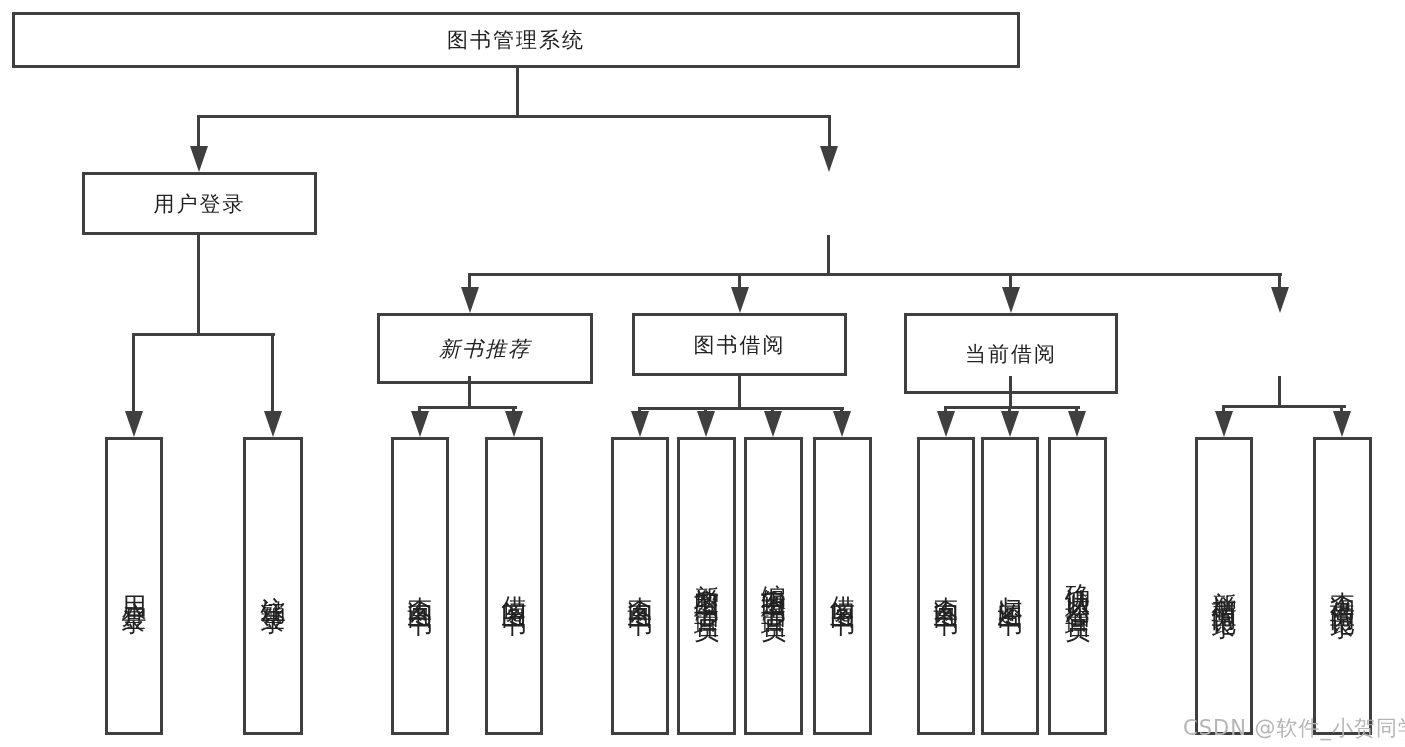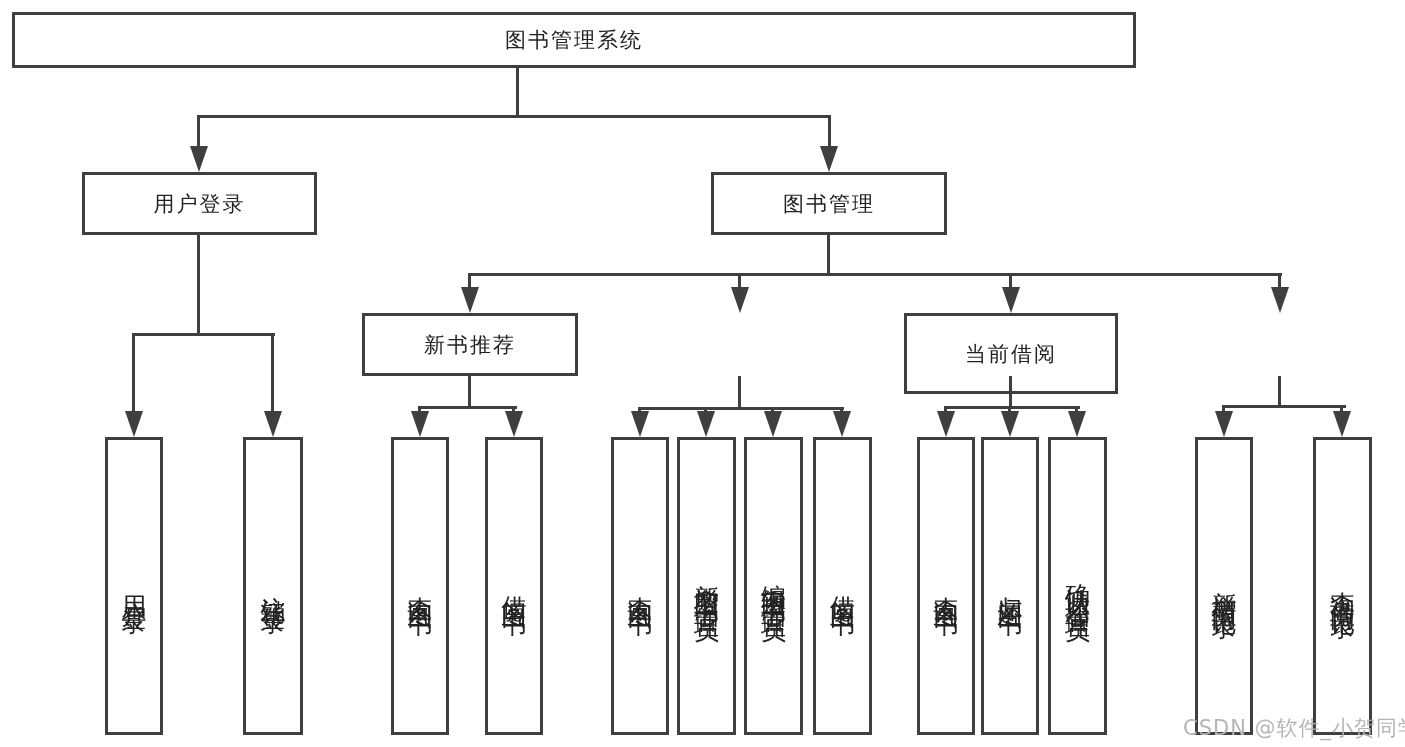--- a/index.html
+++ b/index.html
@@ -56,58 +56,58 @@
     letter-spacing: 1px;
     color: var(--c-watermark);
     white-space: nowrap;
   }
 </style>
 </head>
 <body>
 
 <div class="stage">
 
-  <div class="box" style="left:12px;top:12px;width:1124px;height:56px;">
+  <div class="box" style="left:12px;top:12px;width:1008px;height:56px;">
     <span class="hlabel">图书管理系统</span>
   </div>
 
   <div class="ln" style="left:516px;top:68px;width:3px;height:50px;"></div>
   <div class="ln" style="left:197px;top:115px;width:634px;height:3px;"></div>
   <div class="ln" style="left:197px;top:115px;width:3px;height:33px;"></div>
   <div class="ah" style="left:190px;top:146px;"></div>
   <div class="ln" style="left:828px;top:115px;width:3px;height:33px;"></div>
   <div class="ah" style="left:820px;top:146px;"></div>
 
   <div class="box" style="left:82px;top:172px;width:235px;height:63px;">
     <span class="hlabel">用户登录</span>
-  </div>
-  <div class="box" style="left:711px;top:172px;width:236px;height:63px;">
-    <span class="hlabel">图书管理</span>
   </div>
 
   <div class="ln" style="left:197px;top:235px;width:3px;height:100px;"></div>
   <div class="ln" style="left:132px;top:333px;width:143px;height:3px;"></div>
   <div class="ln" style="left:132px;top:333px;width:3px;height:80px;"></div>
   <div class="ah" style="left:125px;top:411px;"></div>
   <div class="ln" style="left:271px;top:333px;width:3px;height:80px;"></div>
   <div class="ah" style="left:264px;top:411px;"></div>
 
   <div class="ln" style="left:827px;top:235px;width:3px;height:40px;"></div>
   <div class="ln" style="left:468px;top:273px;width:814px;height:3px;"></div>
   <div class="ln" style="left:468px;top:273px;width:3px;height:16px;"></div>
   <div class="ah" style="left:461px;top:287px;"></div>
   <div class="ln" style="left:738px;top:273px;width:3px;height:16px;"></div>
   <div class="ah" style="left:731px;top:287px;"></div>
   <div class="ln" style="left:1009px;top:273px;width:3px;height:16px;"></div>
   <div class="ah" style="left:1002px;top:287px;"></div>
   <div class="ln" style="left:1278px;top:273px;width:3px;height:16px;"></div>
   <div class="ah" style="left:1271px;top:287px;"></div>
 
-  <div class="box" style="left:362px;top:313px;width:216px;height:63px;">
+  <div class="box" style="left:377px;top:313px;width:216px;height:71px;font-style:italic;">
     <span class="hlabel">新书推荐</span>
+  </div>
+  <div class="box" style="left:632px;top:313px;width:215px;height:63px;">
+    <span class="hlabel">图书借阅</span>
   </div>
   <div class="box" style="left:904px;top:313px;width:214px;height:81px;">
     <span class="hlabel">当前借阅</span>
   </div>
 
   <div class="ln" style="left:468px;top:376px;width:3px;height:32px;"></div>
   <div class="ln" style="left:418px;top:406px;width:99px;height:3px;"></div>
   <div class="ln" style="left:418px;top:406px;width:3px;height:8px;"></div>
   <div class="ah" style="left:411px;top:411px;"></div>
   <div class="ln" style="left:512px;top:406px;width:3px;height:8px;"></div>

